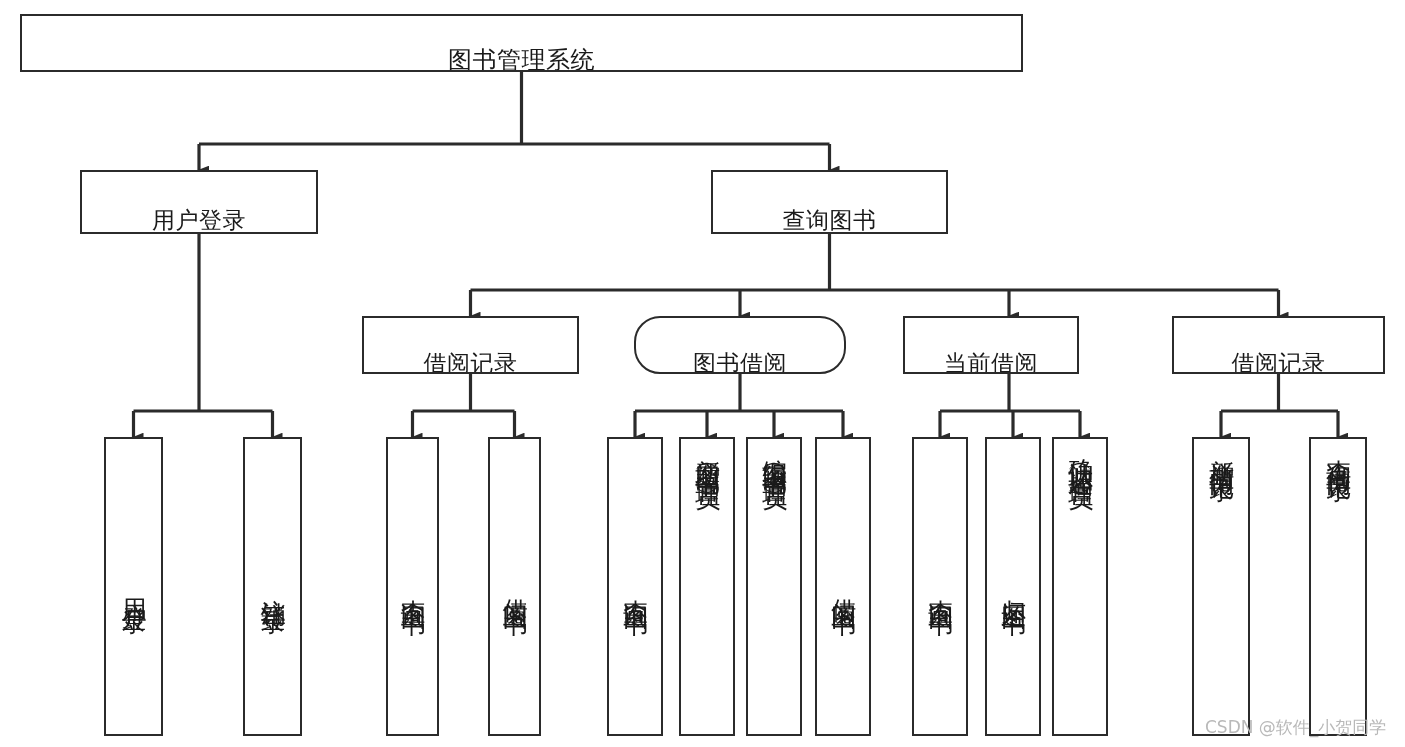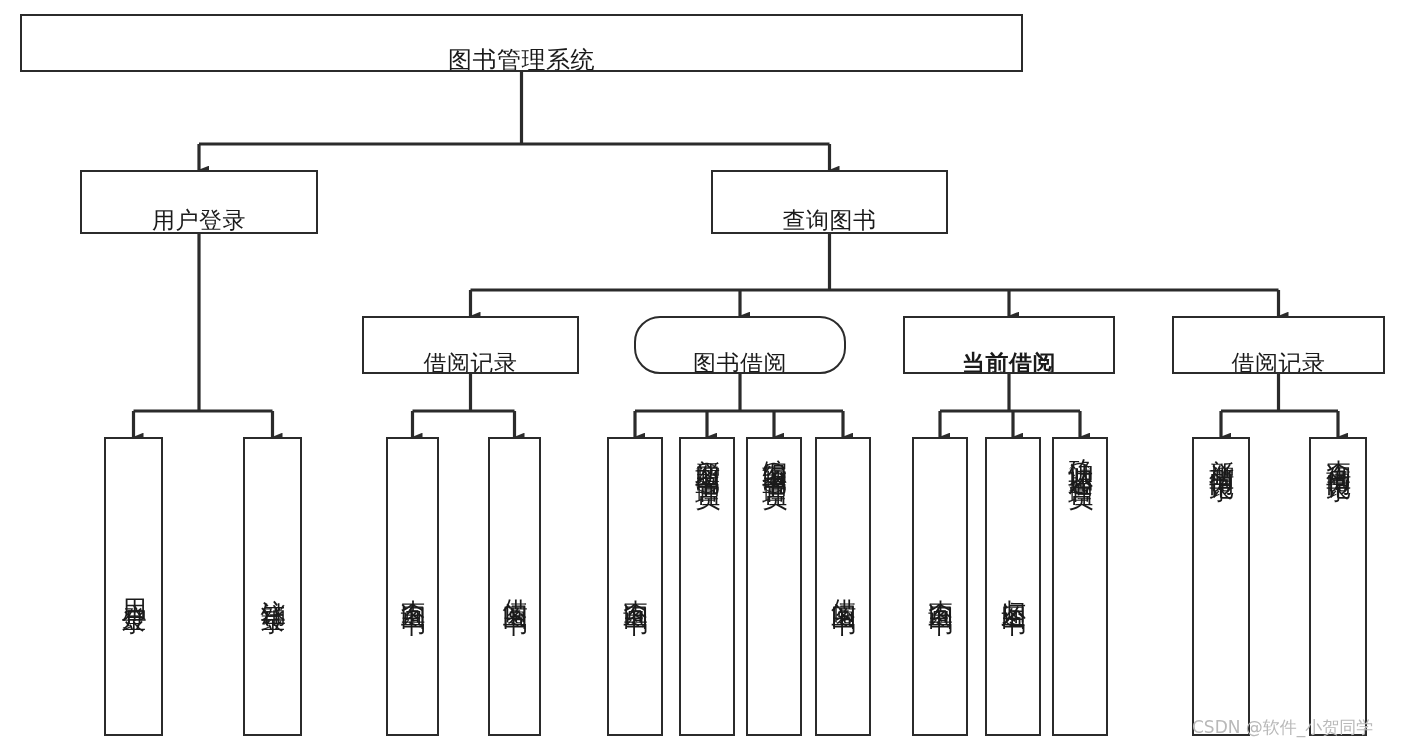--- a/index.html
+++ b/index.html
@@ -132,21 +132,21 @@
       </div>
       <div class="node-box node-h" style="left: 711px; top: 170px; width: 237px; height: 64px;">
         <span class="node-label">查询图书</span>
       </div>
       <div class="node-box node-h" style="left: 362px; top: 316px; width: 217px; height: 58px;">
         <span class="node-label">借阅记录</span>
       </div>
       <div class="node-box node-h" style="left: 634px; top: 316px; width: 212px; height: 58px; border-radius: 26px;">
         <span class="node-label">图书借阅</span>
       </div>
-      <div class="node-box node-h" style="left: 903px; top: 316px; width: 212px; height: 58px; font-weight: bold;">
+      <div class="node-box node-h" style="left: 903px; top: 316px; width: 176px; height: 58px;">
         <span class="node-label">当前借阅</span>
       </div>
       <div class="node-box node-h" style="left: 1172px; top: 316px; width: 213px; height: 58px; align-items: center;">
         <span class="node-label">借阅记录</span>
       </div>
       <div class="node-box node-v center-v" style="left: 104px; top: 437px; width: 59px; height: 299px;">
         <span class="node-label">用户登录</span>
       </div>
       <div class="node-box node-v center-v" style="left: 243px; top: 437px; width: 59px; height: 299px;">
         <span class="node-label">注销登录</span>
@@ -179,15 +179,15 @@
         <span class="node-label">确认归还（管理员）</span>
       </div>
       <div class="node-box node-v" style="left: 1192px; top: 437px; width: 58px; height: 299px;">
         <span class="node-label">新增借阅记录</span>
       </div>
       <div class="node-box node-v" style="left: 1309px; top: 437px; width: 58px; height: 299px;">
         <span class="node-label">查询借阅记录</span>
       </div>
     </div>
 
-  <div class="watermark" style="left: 1192px; top: 716px;">CSDN @软件_小贺同学</div>
+  <div class="watermark" style="left: 1192px; top: 716px; padding-left: 13px;">CSDN @软件_小贺同学</div>
 
 </div>
 
 </body></html>

